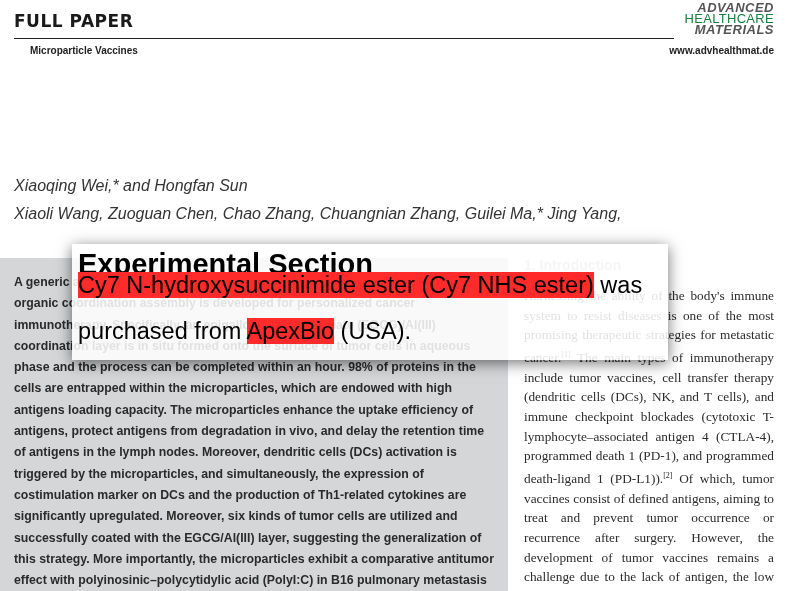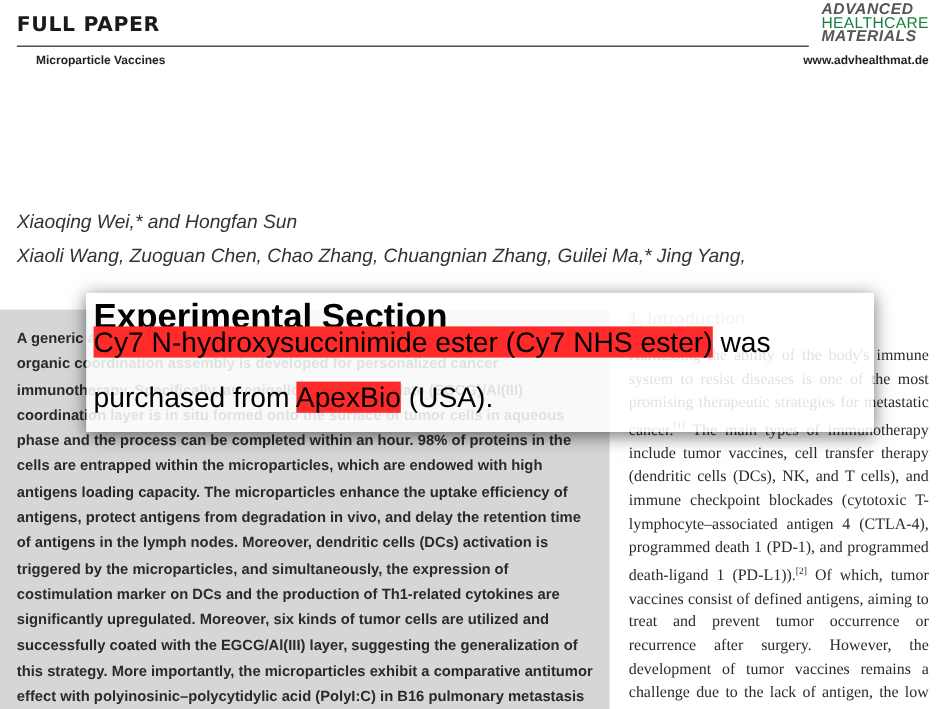--- a/index.html
+++ b/index.html
@@ -1,33 +1,33 @@
 <!DOCTYPE html>
 <html><head>
 <meta charset="utf-8">
 <style>
   html, body { margin:0; padding:0; }
   body { width:788px; height:591px; overflow:hidden; background:#ffffff; position:relative; font-family:"DejaVu Sans", sans-serif; }
   .hdr-kind { position:absolute; left:14px; top:11px; font-family:"DejaVu Sans", sans-serif; font-weight:900; font-size:17px; letter-spacing:0.5px; color:#1a1a1a; }
   .hdr-rule { position:absolute; left:14px; top:38px; width:660px; height:1px; background:#222; }
   .hdr-sub { position:absolute; left:14px; top:45px; font-size:10px; font-weight:bold; color:#222; font-family:"Liberation Sans", sans-serif;padding-left:16px; }
-  .logo { position:absolute; right:14px; top:2px; text-align:left; line-height:11px; font-family:"Liberation Sans", sans-serif; }
+  .logo { position:absolute; right:14px; top:2px; text-align:right; line-height:11px; font-family:"Liberation Sans", sans-serif; }
   .logo .l1 { font-weight:900; font-style:italic; font-size:13px; color:#555; letter-spacing:0.5px; }
   .logo .l2 { font-size:13px; color:#15803d; letter-spacing:0.3px; }
   .logo .l3 { font-weight:900; font-style:italic; font-size:13px; color:#555; letter-spacing:0.5px; }
   .url { position:absolute; right:14px; top:45px; font-size:10px; font-weight:bold; color:#222; font-family:"Liberation Sans", sans-serif; }
   .title { position:absolute; left:14px; top:86px; width:770px; font-family:"Liberation Sans", sans-serif; font-size:24.5px; line-height:31px; color:#1a1a1a; letter-spacing:-0.2px; }
   .authors { position:absolute; left:14px; top:172px; width:770px; font-family:"Liberation Sans", sans-serif; font-style:italic; font-size:16px; line-height:28px; color:#333; }
   .abstract { position:absolute; left:0; top:258px; width:508px; height:340px; background:#d5d6d8; }
   .abstract p { margin:0; position:absolute; left:14px; top:14px; width:484px; font-family:"Liberation Sans", sans-serif; font-weight:bold; font-size:12.3px; line-height:21.3px; color:#2a2a2a; }
   .intro-h { position:absolute; left:524px; top:257px; font-family:"Liberation Sans", sans-serif; font-weight:bold; font-size:14px; color:#b9b9b9; }
   .intro { position:absolute; left:524px; top:286px; width:250px; font-family:"Liberation Serif", serif; font-size:13.3px; line-height:19.6px; color:#2b2b2b; text-align:justify; }
   .intro .sup { font-size:8px; vertical-align:super; }
   .intro .ind { display:inline-block; width:14px; }
-  .popup { position:absolute; left:72px; top:244px; width:656px; height:116px; background:rgba(255,255,255,0.86); box-shadow: 0 3px 14px rgba(0,0,0,0.55); }
+  .popup { position:absolute; left:72px; top:244px; width:596px; height:116px; background:rgba(255,255,255,0.86); box-shadow: 0 3px 14px rgba(0,0,0,0.55); }
   .popup .ph { position:absolute; left:6px; top:2px; font-family:"Liberation Sans", sans-serif; font-weight:bold; font-size:29px; color:#000; line-height:36px; }
   .popup .pl { position:absolute; left:6px; font-family:"Liberation Sans", sans-serif; font-size:23.5px; color:#000; line-height:30px; white-space:nowrap; }
   .popup .l1 { top:26px; }
   .popup .l2 { top:72px; }
   .hl { background:#ff2a2a; }
 </style>
 </head>
 <body>
 
 <div class="hdr-kind">FULL PAPER</div>

